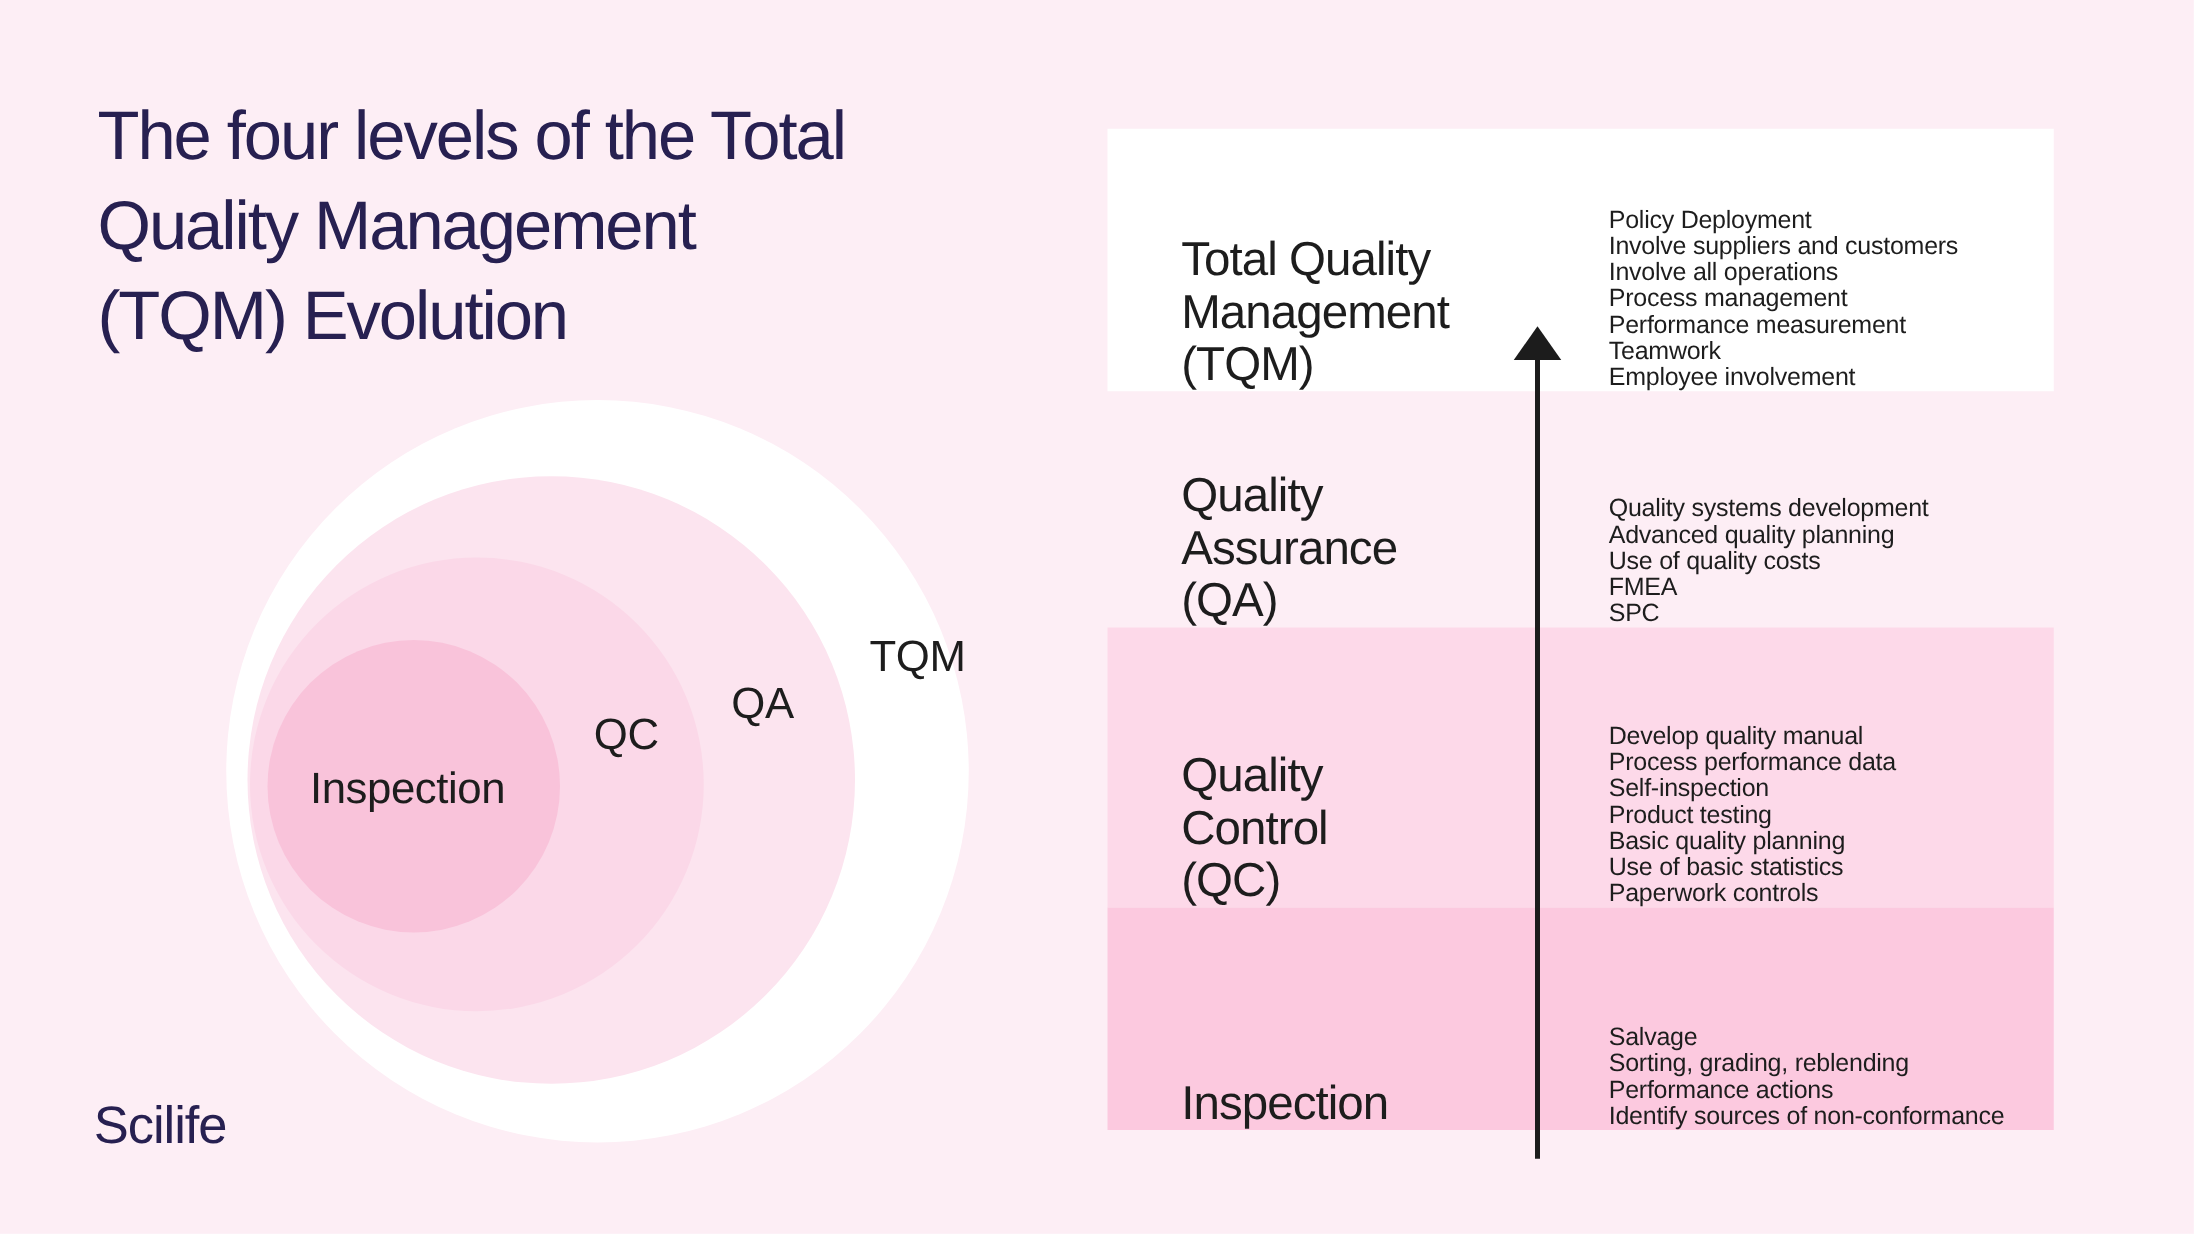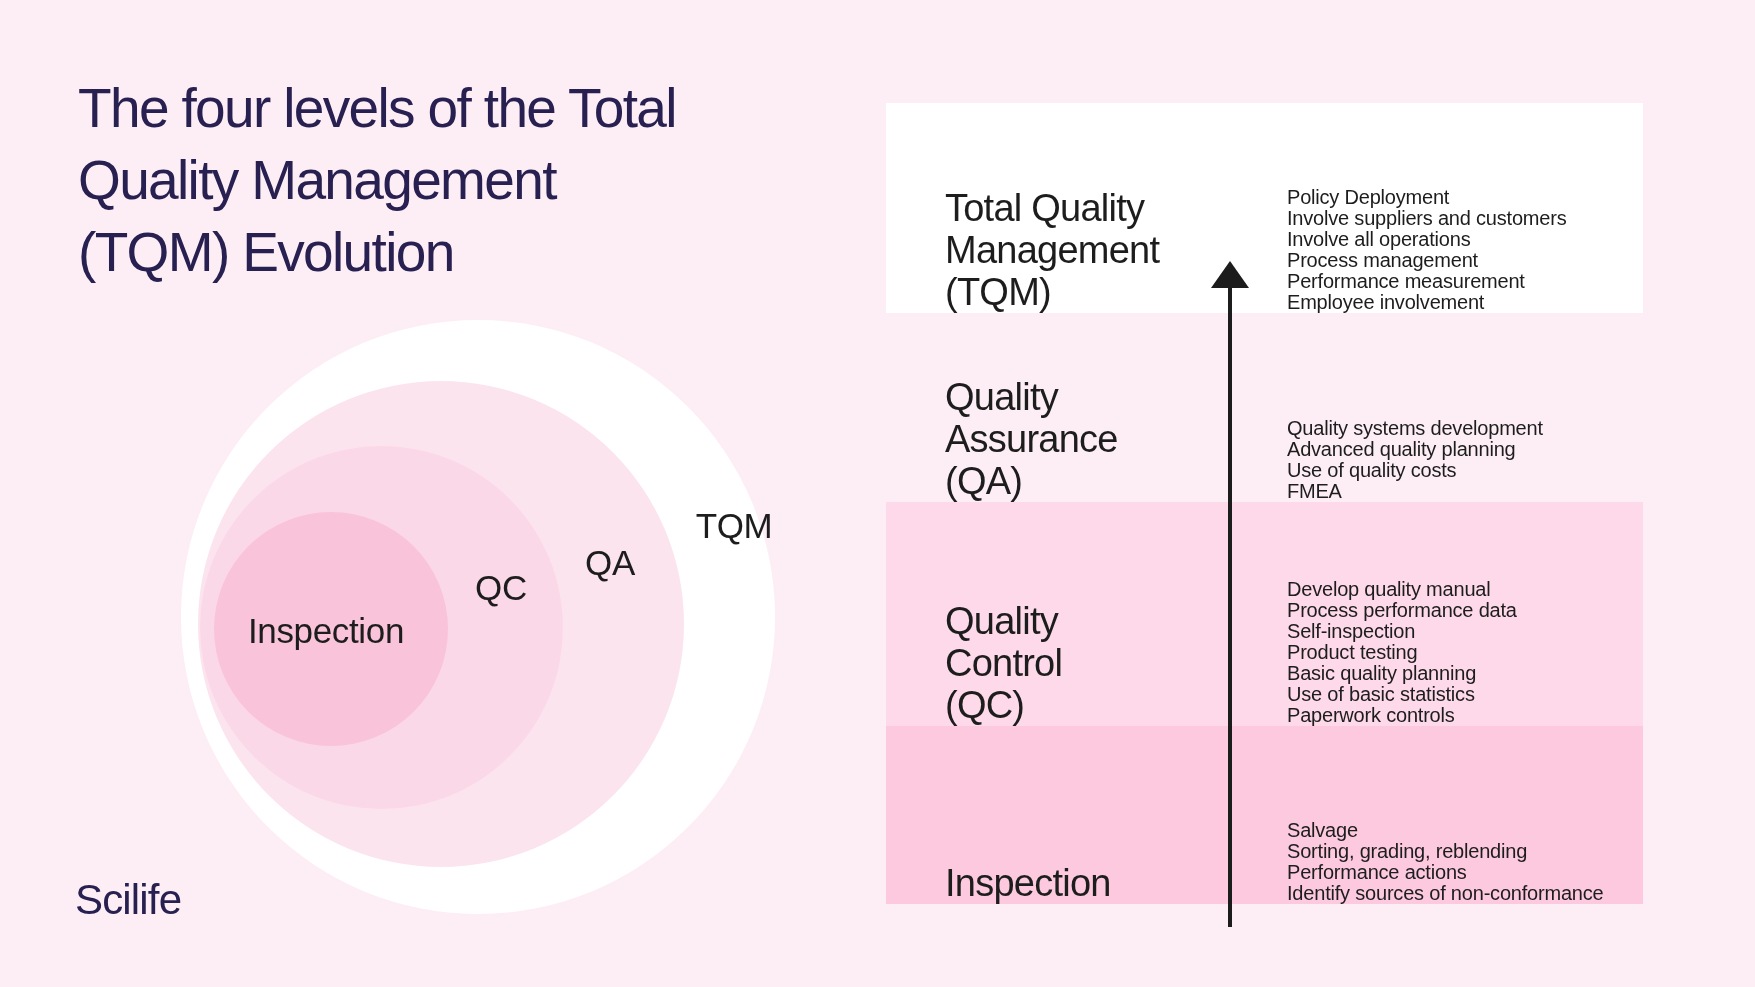--- a/index.html
+++ b/index.html
@@ -97,34 +97,36 @@
           <div class="line">Total Quality</div>
           <div class="line">Management</div>
           <div class="line">(TQM)</div>
         </div>
       <div class="row-items">
           <div class="line">Policy Deployment</div>
           <div class="line">Involve suppliers and customers</div>
           <div class="line">Involve all operations</div>
           <div class="line">Process management</div>
           <div class="line">Performance measurement</div>
+          <div class="line">Teamwork</div>
           <div class="line">Employee involvement</div>
         </div>
     </div>
     <div class="t-row t-row-qa">
       <div class="row-title">
           <div class="line">Quality</div>
           <div class="line">Assurance</div>
           <div class="line">(QA)</div>
         </div>
       <div class="row-items">
           <div class="line">Quality systems development</div>
           <div class="line">Advanced quality planning</div>
           <div class="line">Use of quality costs</div>
           <div class="line">FMEA</div>
+          <div class="line">SPC</div>
         </div>
     </div>
     <div class="t-row t-row-qc">
       <div class="row-title">
           <div class="line">Quality</div>
           <div class="line">Control</div>
           <div class="line">(QC)</div>
         </div>
       <div class="row-items">
           <div class="line">Develop quality manual</div>

